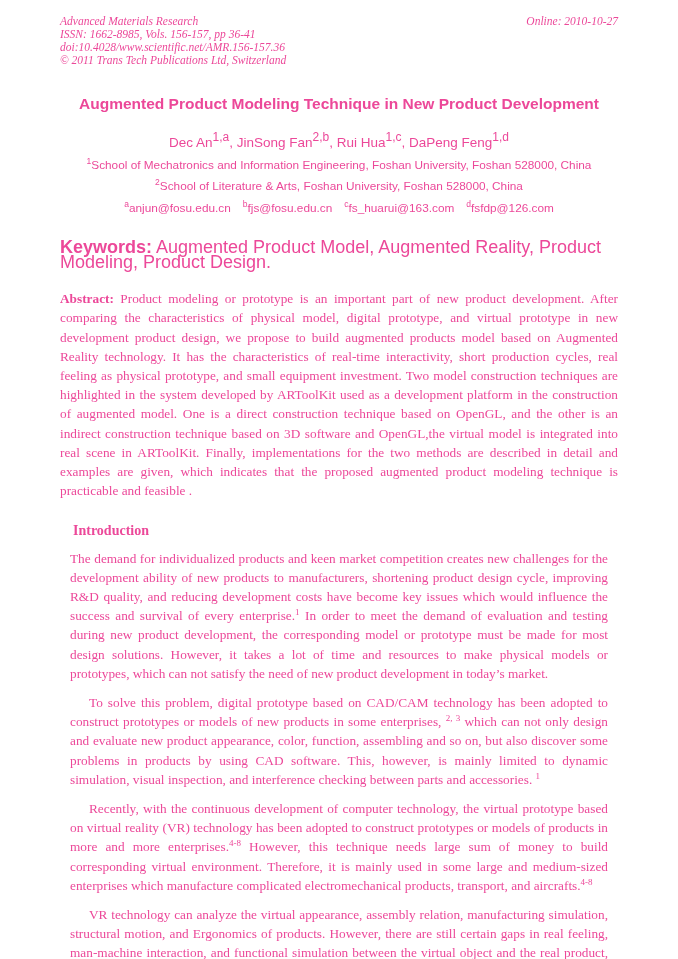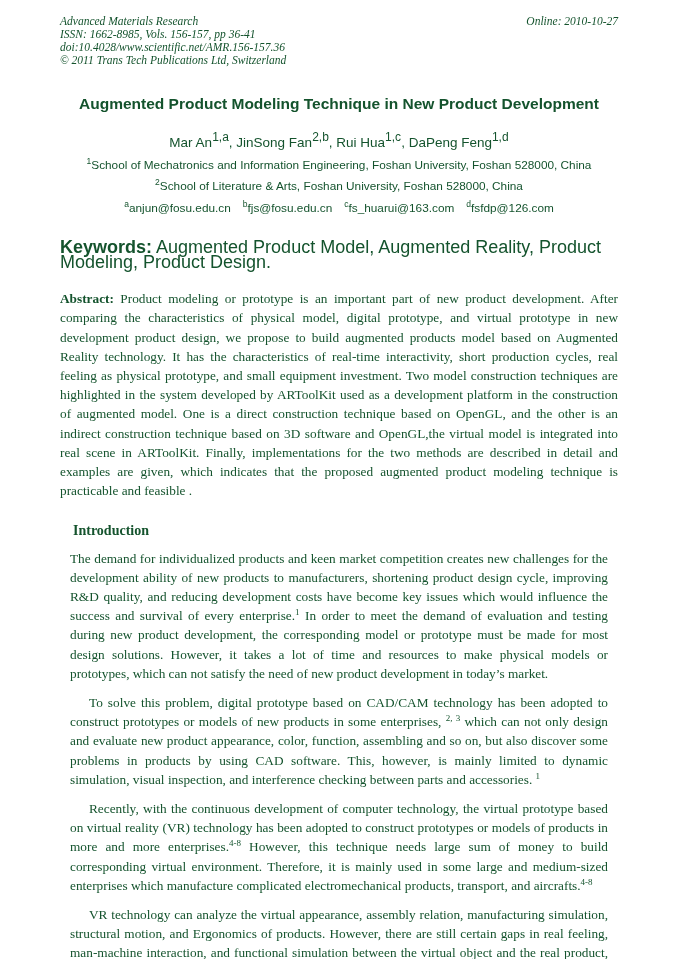--- a/index.html
+++ b/index.html
@@ -5,21 +5,21 @@
   html, body { margin: 0; padding: 0; background: #ffffff; }
   .page {
     position: relative;
     width: 678px;
     height: 959px;
     background: #ffffff;
     box-sizing: border-box;
     padding: 15px 60px 0 60px;
     overflow: hidden;
     font-family: "Liberation Serif", serif;
-    color: #14532d;
+    color: #ec4899;
   }
   .header {
     display: flex;
     justify-content: space-between;
     align-items: flex-start;
     font-family: "Liberation Serif", serif;
     font-style: italic;
     font-size: 11.5px;
     line-height: 13px;
   }
@@ -88,21 +88,21 @@
       <div>Advanced Materials Research</div>
       <div>ISSN: 1662-8985, Vols. 156-157, pp 36-41</div>
       <div>doi:10.4028/www.scientific.net/AMR.156-157.36</div>
       <div>© 2011 Trans Tech Publications Ltd, Switzerland</div>
     </div>
     <div>Online: 2010-10-27</div>
   </div>
 
   <div class="paper-title">Augmented Product Modeling Technique in New Product Development</div>
 
-  <div class="authors"><span>Mar An</span><sup>1,a</sup><span>, JinSong Fan</span><sup>2,b</sup><span>, Rui Hua</span><sup>1,c</sup><span>, DaPeng Feng</span><sup>1,d</sup></div>
+  <div class="authors"><span>Dec An</span><sup>1,a</sup><span>, JinSong Fan</span><sup>2,b</sup><span>, Rui Hua</span><sup>1,c</sup><span>, DaPeng Feng</span><sup>1,d</sup></div>
 
   <div class="affil"><sup>1</sup><span>School of Mechatronics and Information Engineering, Foshan University, Foshan 528000, China</span></div>
 
   <div class="affil"><sup>2</sup><span>School of Literature &amp; Arts, Foshan University, Foshan 528000, China</span></div>
 
   <div class="emails"><span class="email-group"><sup>a</sup><span>anjun@fosu.edu.cn</span></span><span class="email-group"><sup>b</sup><span>fjs@fosu.edu.cn</span></span><span class="email-group"><sup>c</sup><span>fs_huarui@163.com</span></span><span class="email-group"><sup>d</sup><span>fsfdp@126.com</span></span></div>
 
   <p class="keywords"><b>Keywords:</b><span> Augmented Product Model, Augmented Reality, Product Modeling, Product Design.</span></p>
 
   <p class="abstract-p"><b>Abstract:</b><span> Product modeling or prototype is an important part of new product development. After comparing the characteristics of physical model, digital prototype, and virtual prototype in new development product design, we propose to build augmented products model based on Augmented Reality technology. It has the characteristics of real-time interactivity, short production cycles, real feeling as physical prototype, and small equipment investment. Two model construction techniques are highlighted in the system developed by ARToolKit used as a development platform in the construction of augmented model. One is a direct construction technique based on OpenGL, and the other is an indirect construction technique based on 3D software and OpenGL,the virtual model is integrated into real scene in ARToolKit. Finally, implementations for the two methods are described in detail and examples are given, which indicates that the proposed augmented product modeling technique is practicable and feasible .</span></p>

